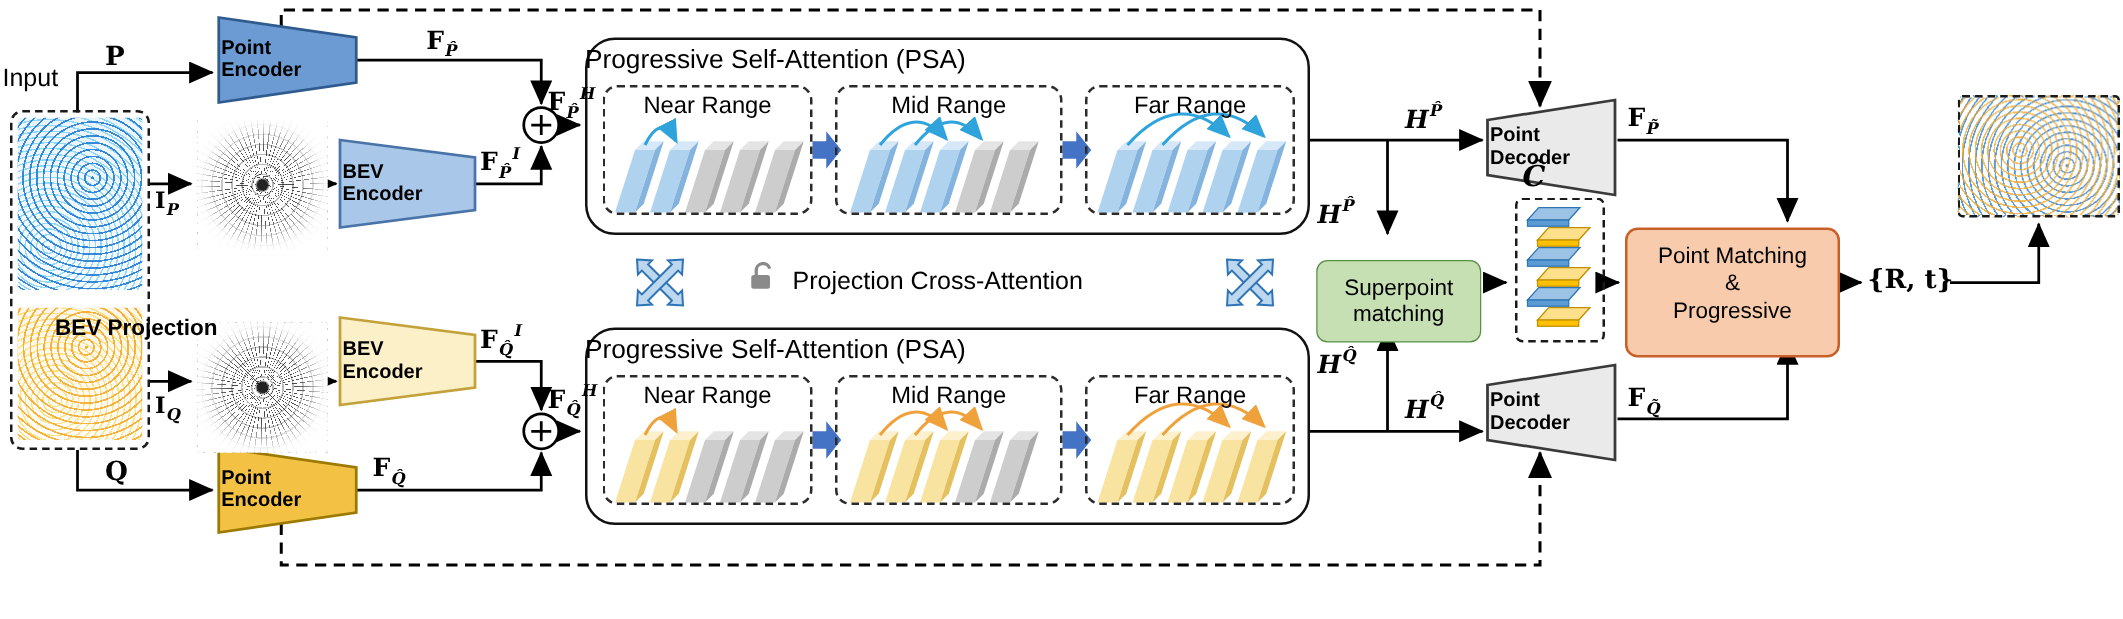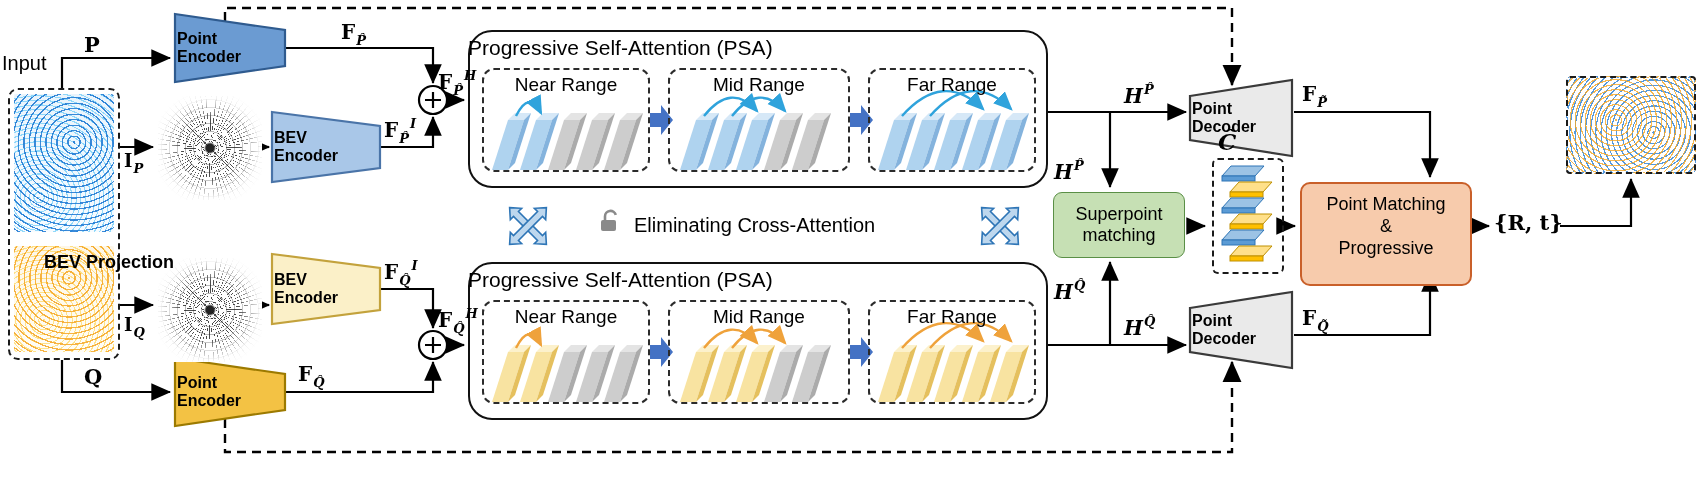--- a/index.html
+++ b/index.html
@@ -238,21 +238,21 @@
   <div class="psabox" style="left:468px;top:30px;width:580px;height:158px;"></div>
   <div class="psabox" style="left:468px;top:262px;width:580px;height:158px;"></div>
 
   <div class="rangebox" style="left:482px;top:68px;width:168px;height:104px;"></div>
   <div class="rangebox" style="left:668px;top:68px;width:182px;height:104px;"></div>
   <div class="rangebox" style="left:868px;top:68px;width:168px;height:104px;"></div>
   <div class="rangebox" style="left:482px;top:300px;width:168px;height:104px;"></div>
   <div class="rangebox" style="left:668px;top:300px;width:182px;height:104px;"></div>
   <div class="rangebox" style="left:868px;top:300px;width:168px;height:104px;"></div>
 
-  <div class="greenbox" style="left:1053px;top:192px;width:132px;height:66px;">
+  <div class="greenbox" style="left:1053px;top:208px;width:132px;height:66px;">
     <div>Superpoint</div>
     <div>matching</div>
   </div>
 
   <div class="dashbox" style="left:1212px;top:158px;width:72px;height:116px;border-radius:6px;"></div>
 
   <div class="orangebox" style="left:1300px;top:182px;width:172px;height:104px;">
     <div>Point Matching</div>
     <div>&amp;</div>
     <div>Progressive</div>
@@ -341,15 +341,15 @@
 
   <div class="title" style="left:468px;top:36px;width:580px;">Progressive Self-Attention (PSA)</div>
   <div class="title" style="left:468px;top:268px;width:580px;">Progressive Self-Attention (PSA)</div>
   <div class="rlabel" style="left:482px;top:74px;width:168px;">Near Range</div>
   <div class="rlabel" style="left:668px;top:74px;width:182px;">Mid Range</div>
   <div class="rlabel" style="left:868px;top:74px;width:168px;">Far Range</div>
   <div class="rlabel" style="left:482px;top:306px;width:168px;">Near Range</div>
   <div class="rlabel" style="left:668px;top:306px;width:182px;">Mid Range</div>
   <div class="rlabel" style="left:868px;top:306px;width:168px;">Far Range</div>
 
-  <div class="lbl" style="left:634px;top:214px;">Eliminating Cross-Attention</div>
+  <div class="lbl" style="left:634px;top:214px;">Projection Cross-Attention</div>
 
 </div>
 
 </body></html>

